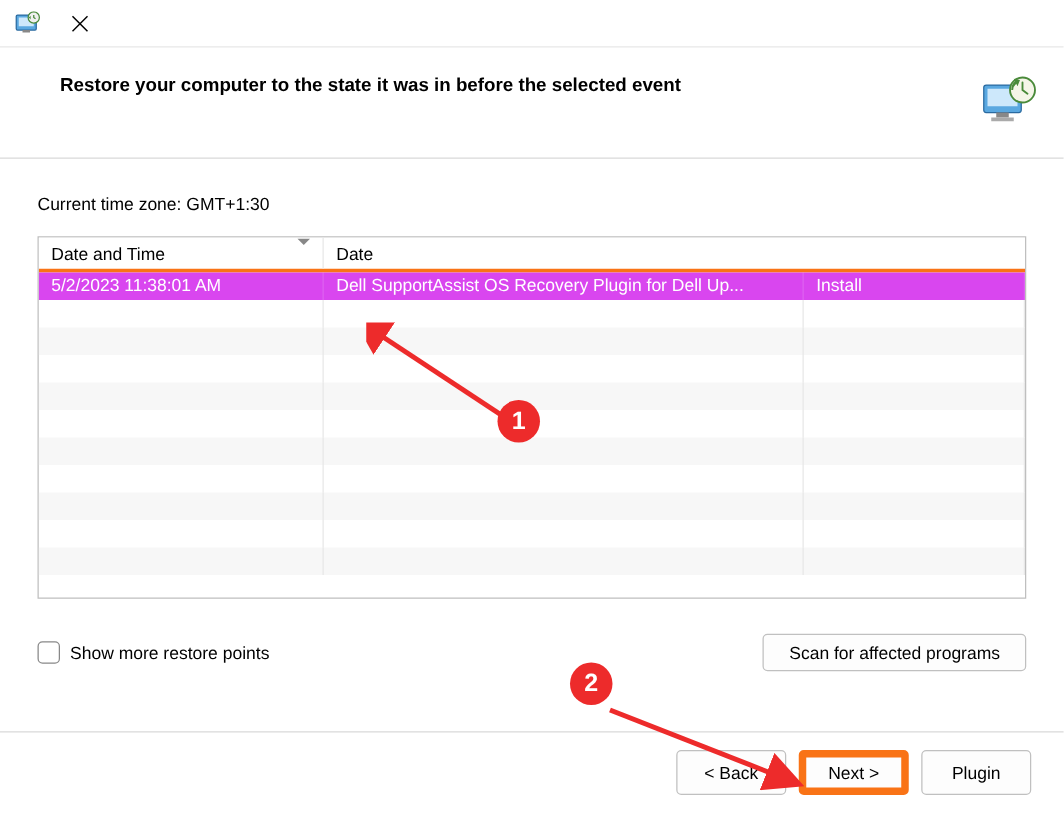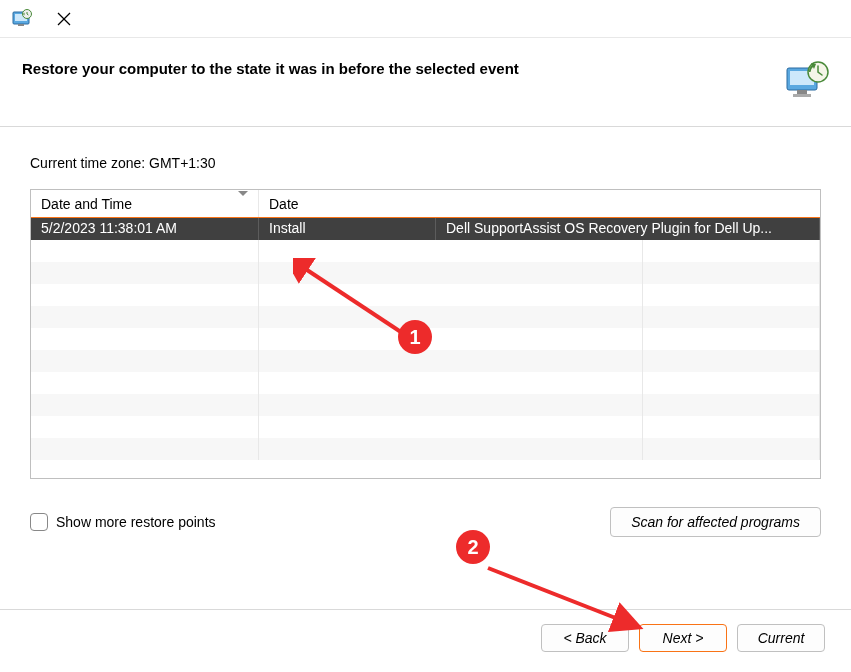--- a/index.html
+++ b/index.html
@@ -36,20 +36,21 @@
     .header {
       padding: 22px 22px 26px 22px;
       display: flex;
       align-items: flex-start;
       justify-content: space-between;
       border-bottom: 1px solid #d9d9d9;
     }
     .header .heading {
       font-size: 15px;
       font-weight: bold;
+      margin-left: 26px;
     }
     .header .sys-icon {
       width: 44px; height: 40px;
       position: relative;
     }
     .content {
       padding: 28px 30px 0 30px;
     }
     .tz {
       font-size: 14px;
@@ -58,21 +59,21 @@
     .table-wrap {
       border: 1px solid #bfbfbf;
       height: 290px;
       background: #fff;
       overflow: hidden;
     }
     .table-head {
       display: flex;
       background: #fff;
       height: 28px;
-      border-bottom: 1px solid #f97316;
+      border-bottom: 3px solid #f97316;
     }
     .th {
       padding: 4px 10px;
       font-size: 14px;
       border-right: 1px solid #e8e8e8;
       position: relative;
       display: flex; align-items: center;
     }
     .th.sorted::after {
       content: "";
@@ -84,21 +85,21 @@
     }
     .col-dt { width: 228px; }
     .col-desc { width: 384px; }
     .col-type { flex: 1; border-right: none; width: 176px; }
     .table-body { }
     .row {
       display: flex;
       height: 22px;
     }
     .row.sel {
-      background: #404040;
+      background: #d946ef;
       color: #fff;
     }
     .row.alt {
       background: #f7f7f7;
     }
     .td {
       padding: 2px 10px;
       font-size: 14px;
       white-space: nowrap;
       overflow: hidden;
@@ -126,30 +127,29 @@
     }
     .checkbox-label { font-size: 14px; }
     .btn {
       padding: 5px 16px;
       font-size: 14px;
       background: #fdfdfd;
       border: 1px solid #c0c0c0;
       border-radius: 4px;
       cursor: pointer;
       min-width: 88px;
-      font-style: italic;
     }
     .btn.scan { padding: 6px 20px; }
     .btn.primary {
-      border: 1px solid #f97316;
+      border: 6px solid #f97316;
       padding: 4px 8px;
     }
     .footer {
       position: absolute;
-      bottom: 0; left: 0; right: 0;
+      bottom: 16px; left: 0; right: 0;
       border-top: 1px solid #d9d9d9;
       padding: 14px 26px 20px 26px;
       display: flex;
       justify-content: flex-end;
       gap: 10px;
     }
     
     .badge {
       position: absolute;
       width: 34px; height: 34px;
@@ -206,22 +206,22 @@
   <div class="tz">Current time zone: GMT+1:30</div>
 
   <div class="table-wrap">
     <div class="table-head">
       <div class="th col-dt sorted">Date and Time</div>
       <div class="th col-type">Date</div>
     </div>
     <div class="table-body">
       <div class="row sel">
         <div class="td col-dt">5/2/2023 11:38:01 AM</div>
+        <div class="td col-desc">Dell SupportAssist OS Recovery Plugin for Dell Up...</div>
         <div class="td col-type">Install</div>
-        <div class="td col-desc">Dell SupportAssist OS Recovery Plugin for Dell Up...</div>
       </div>
       <div class="row">
           <div class="td col-dt"></div>
           <div class="td col-desc"></div>
           <div class="td col-type"></div>
         </div>
       <div class="row alt">
           <div class="td col-dt"></div>
           <div class="td col-desc"></div>
           <div class="td col-type"></div>
@@ -274,21 +274,21 @@
       <span class="checkbox-box"></span>
       <span class="checkbox-label">Show more restore points</span>
     </label>
     <button class="btn scan">Scan for affected programs</button>
   </div>
 </div>
 
 <div class="footer">
   <button class="btn">&lt; Back</button>
   <button class="btn primary">Next &gt;</button>
-  <button class="btn">Current</button>
+  <button class="btn">Plugin</button>
 </div>
 
 <svg class="arrow" style="left:293px; top:258px;" width="132" height="94">
   <defs>
     <marker id="ah1" markerWidth="8" markerHeight="8" refX="2" refY="4" orient="auto">
       <path d="M0,0 L8,4 L0,8 Z" fill="#ed2b2b"></path>
     </marker>
   </defs>
   <line x1="120" y1="82" x2="8" y2="8" stroke="#ed2b2b" stroke-width="4" marker-end="url(#ah1)"></line>
 </svg>

